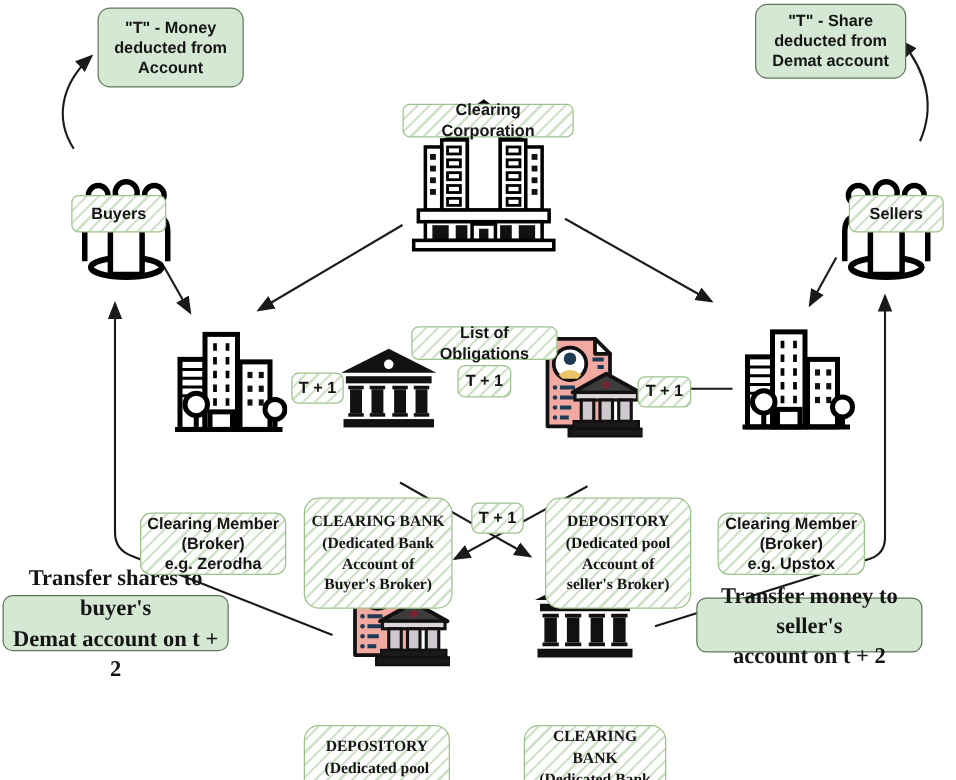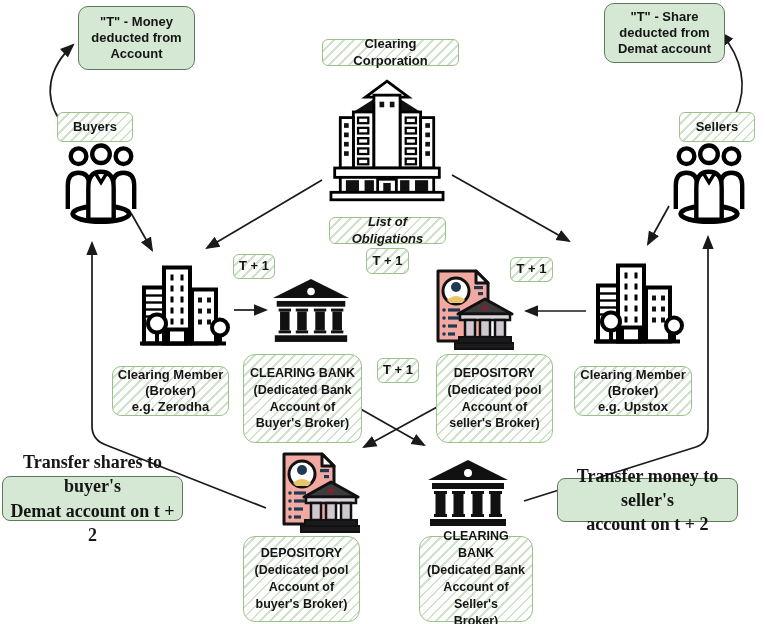--- a/index.html
+++ b/index.html
@@ -13,26 +13,26 @@
     position:absolute;z-index:3;box-sizing:border-box;
     display:flex;align-items:center;justify-content:center;
     text-align:center;color:#151515;font-weight:bold;
     white-space:pre-line;line-height:1.25;font-size:13px;
     padding:2px 4px;
   }
   .green{background:#d5e8d4;border:1.5px solid #5f7a5a;border-radius:10px;}
   .hatch{
     background-color:#fdfefd;
     background-image:repeating-linear-gradient(135deg,rgba(163,199,152,0.5) 0px,rgba(163,199,152,0.5) 1.8px,rgba(255,255,255,0) 1.8px,rgba(255,255,255,0) 7px);
-    border:1.5px solid #9cc28b;border-radius:9px;
+    border:1.5px solid #9cc28b;border-radius:9px;margin-top:44px;
   }
   .tbox{border-radius:6px;font-size:13px;}
-  .italic{font-style:italic;}
+  .italic{}
   .serif{font-family:"Liberation Serif",serif;font-size:18px;line-height:1.35;border-radius:8px;}
-  .lbl4{font-size:12.5px;line-height:1.35;border-radius:12px;}
+  .lbl4{font-size:12.5px;line-height:1.35;border-radius:12px;font-family:Liberation Serif, serif;}
 </style>
 </head>
 <body>
 
 <div id="canvas">
 
   <svg width="0" height="0" style="position:absolute" aria-hidden="true">
     <defs>
       <symbol id="sym-people" viewBox="0 0 84 86">
         <path d="M8 68 L8 44 Q8 31 19 31 Q30 31 30 44 L30 60" fill="#fff" stroke="#000" stroke-width="4.5"></path>

